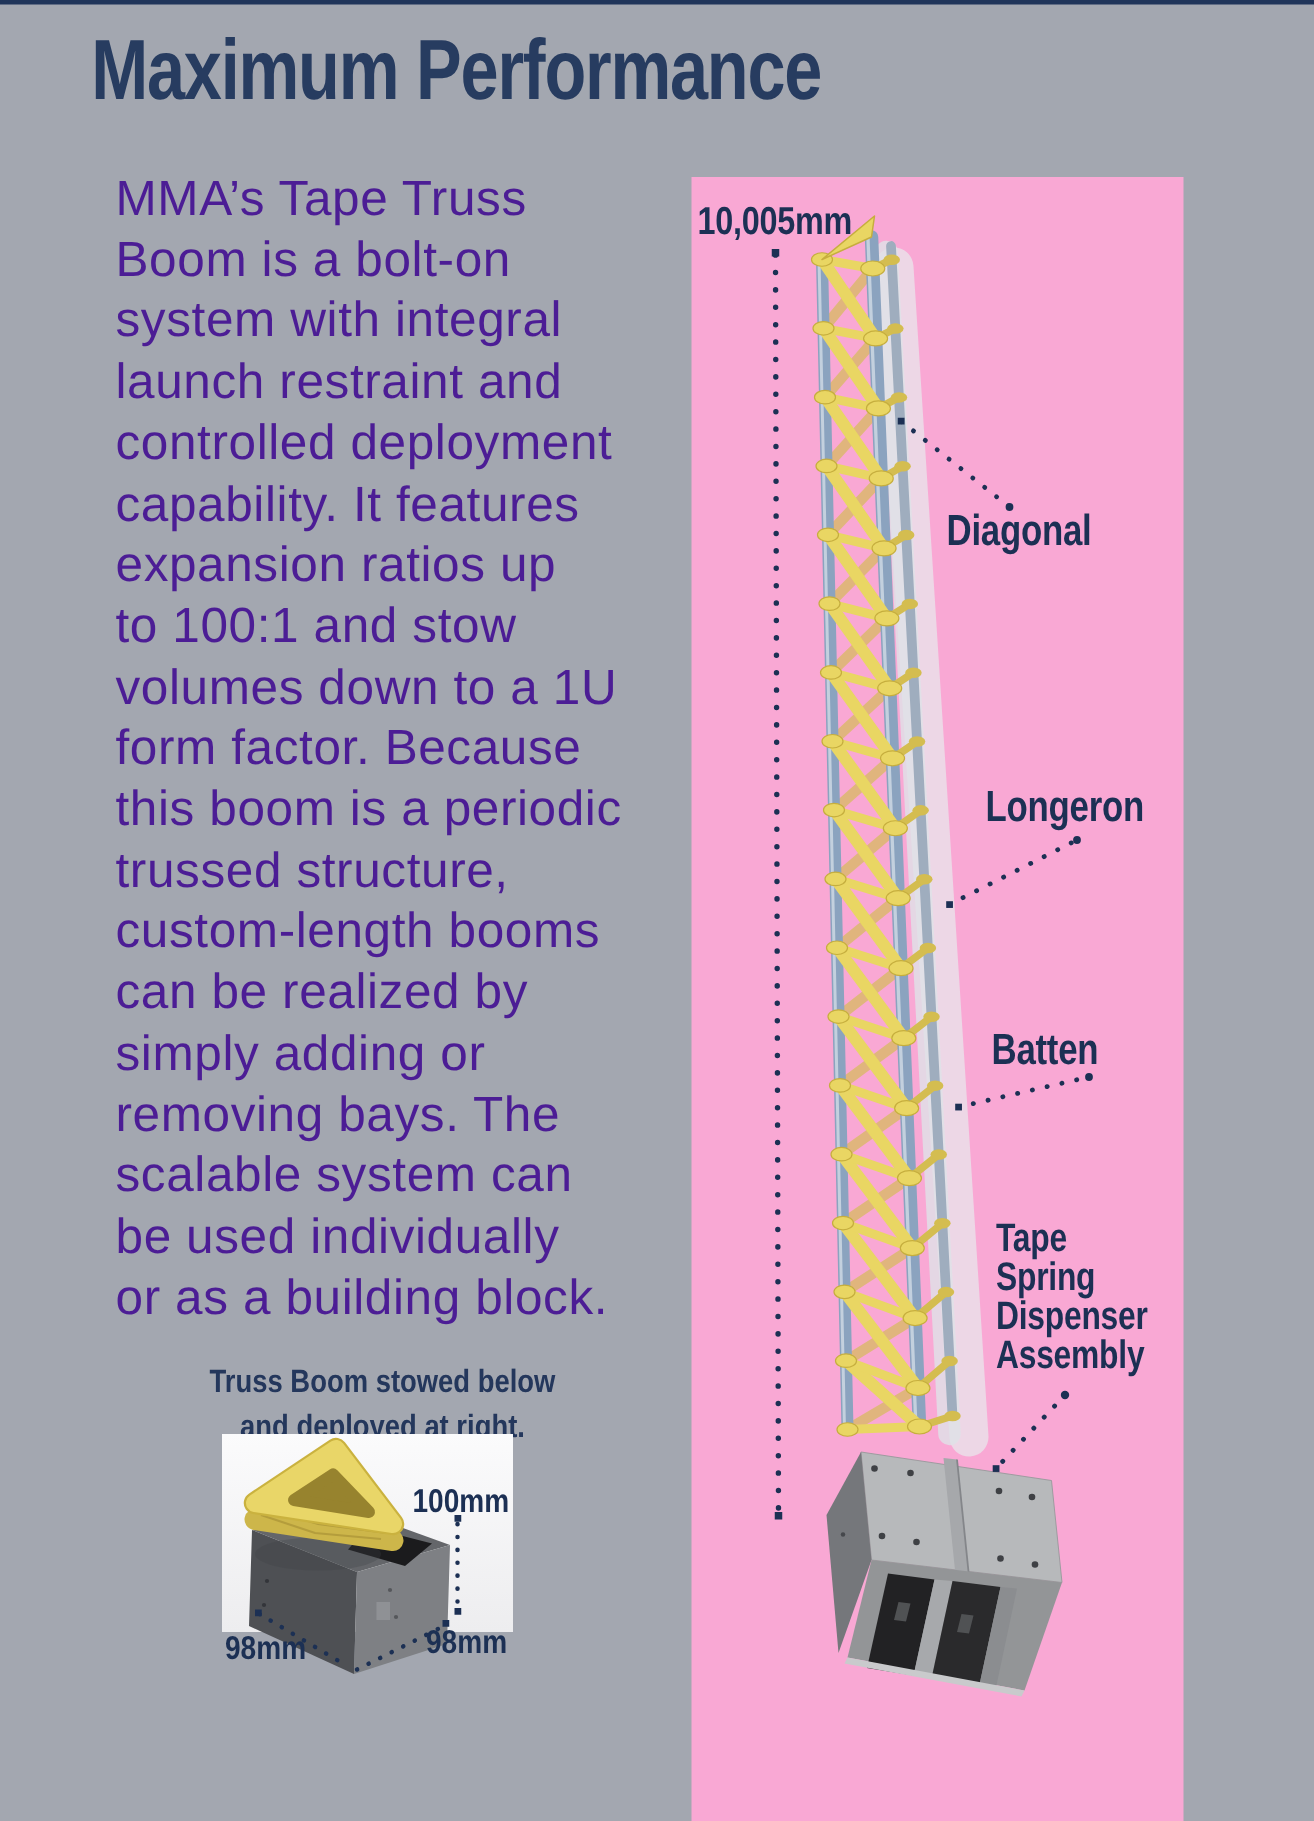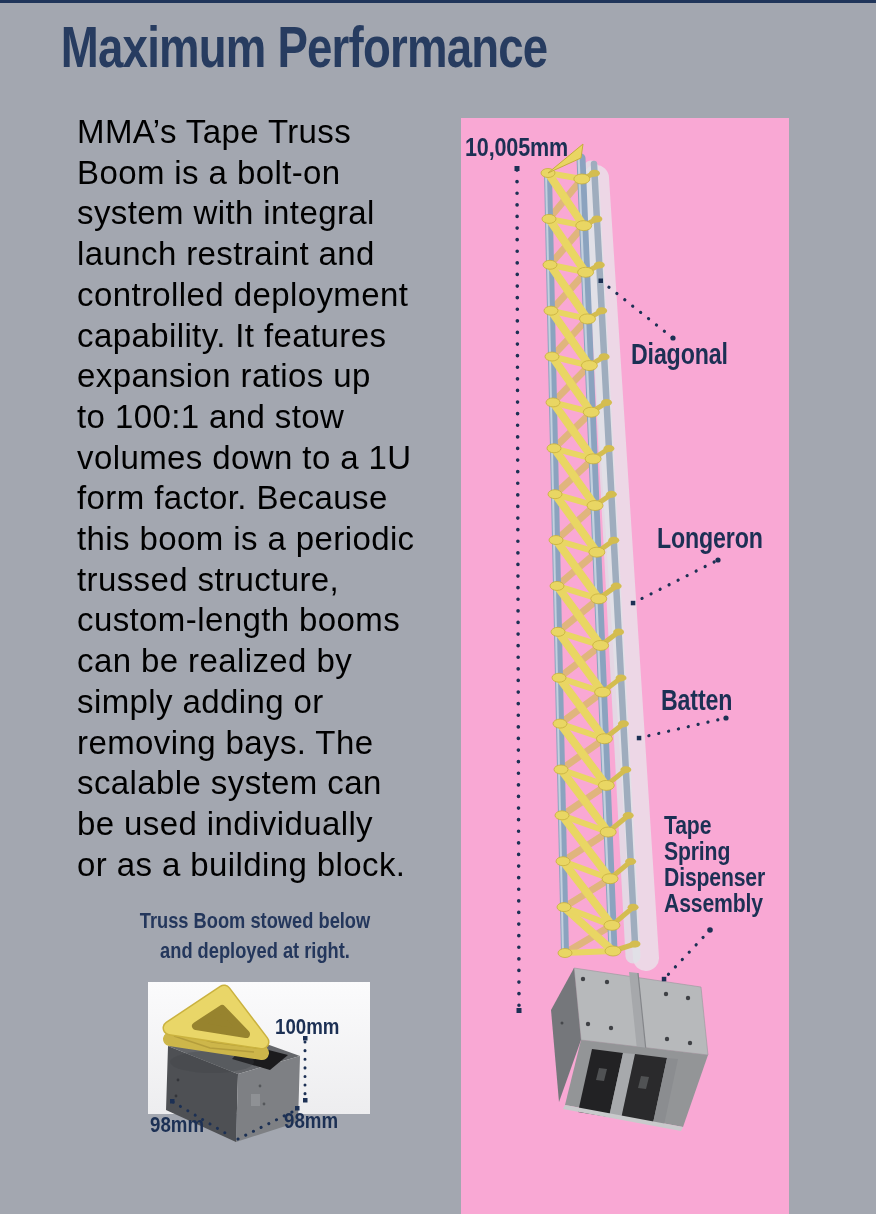--- a/index.html
+++ b/index.html
@@ -10,31 +10,30 @@
   }
   .top-rule{position:absolute;top:0;left:0;width:876px;height:3px;background:#20355a;}
   .title-wrap{position:absolute;top:14px;left:0;width:876px;display:flex;justify-content:flex-start;}
   .title{
     font-size:57px;font-weight:700;color:#273c60;white-space:nowrap;
     transform:scaleX(.8);transform-origin:center top;letter-spacing:-1px;
   }
   .intro{
     position:absolute;left:77px;top:112px;width:400px;
     font-size:33px;line-height:40.7px;letter-spacing:.4px;
-    color:#000000;white-space:pre-line;
+    color:#4c1d95;white-space:pre-line;
   }
   .caption{
     position:absolute;left:100px;top:906px;width:310px;text-align:center;
     font-size:21.5px;line-height:30px;font-weight:700;color:#24375c;
     white-space:pre-line;transform:scaleX(.85);transform-origin:center top;
   }
   .stowed-fig{
-    position:absolute;left:148px;top:982px;width:194px;height:132px;
+    position:absolute;left:148px;top:956px;width:194px;height:132px;
     background:linear-gradient(#fbfbfc,#ededef);
-    padding-left:28px;
   }
   .stowed-fig svg{position:absolute;left:0;top:0;}
   .dim{
     position:absolute;font-size:22px;font-weight:700;color:#1c3054;
     transform:scaleX(.85);transform-origin:left top;white-space:nowrap;
   }
   .panel{
     position:absolute;left:445px;top:118px;width:328px;height:1163px;
     background:#f9a8d4;
     margin-left:16px;

